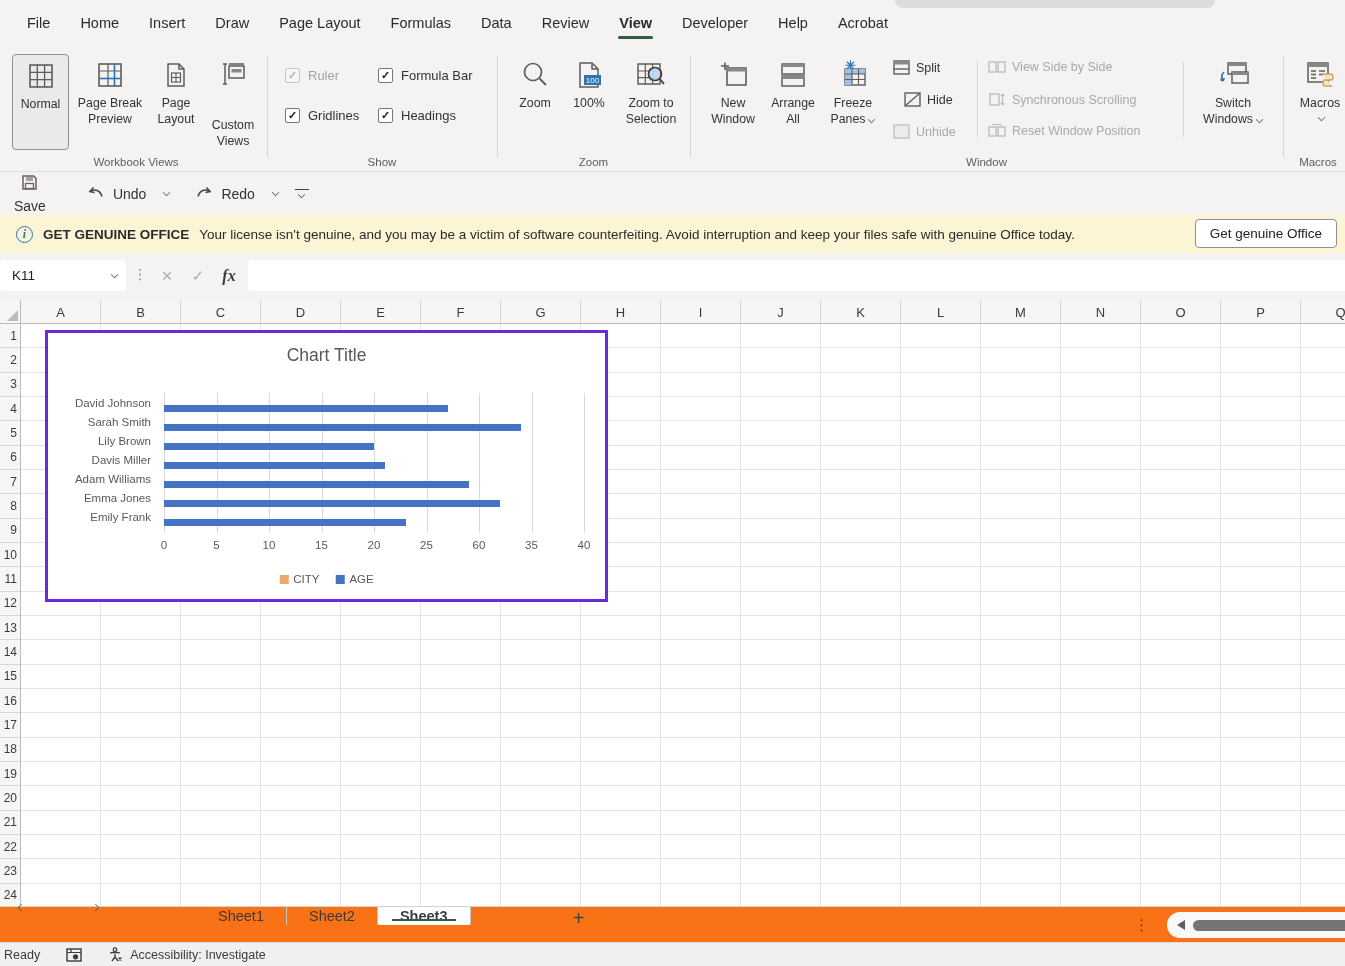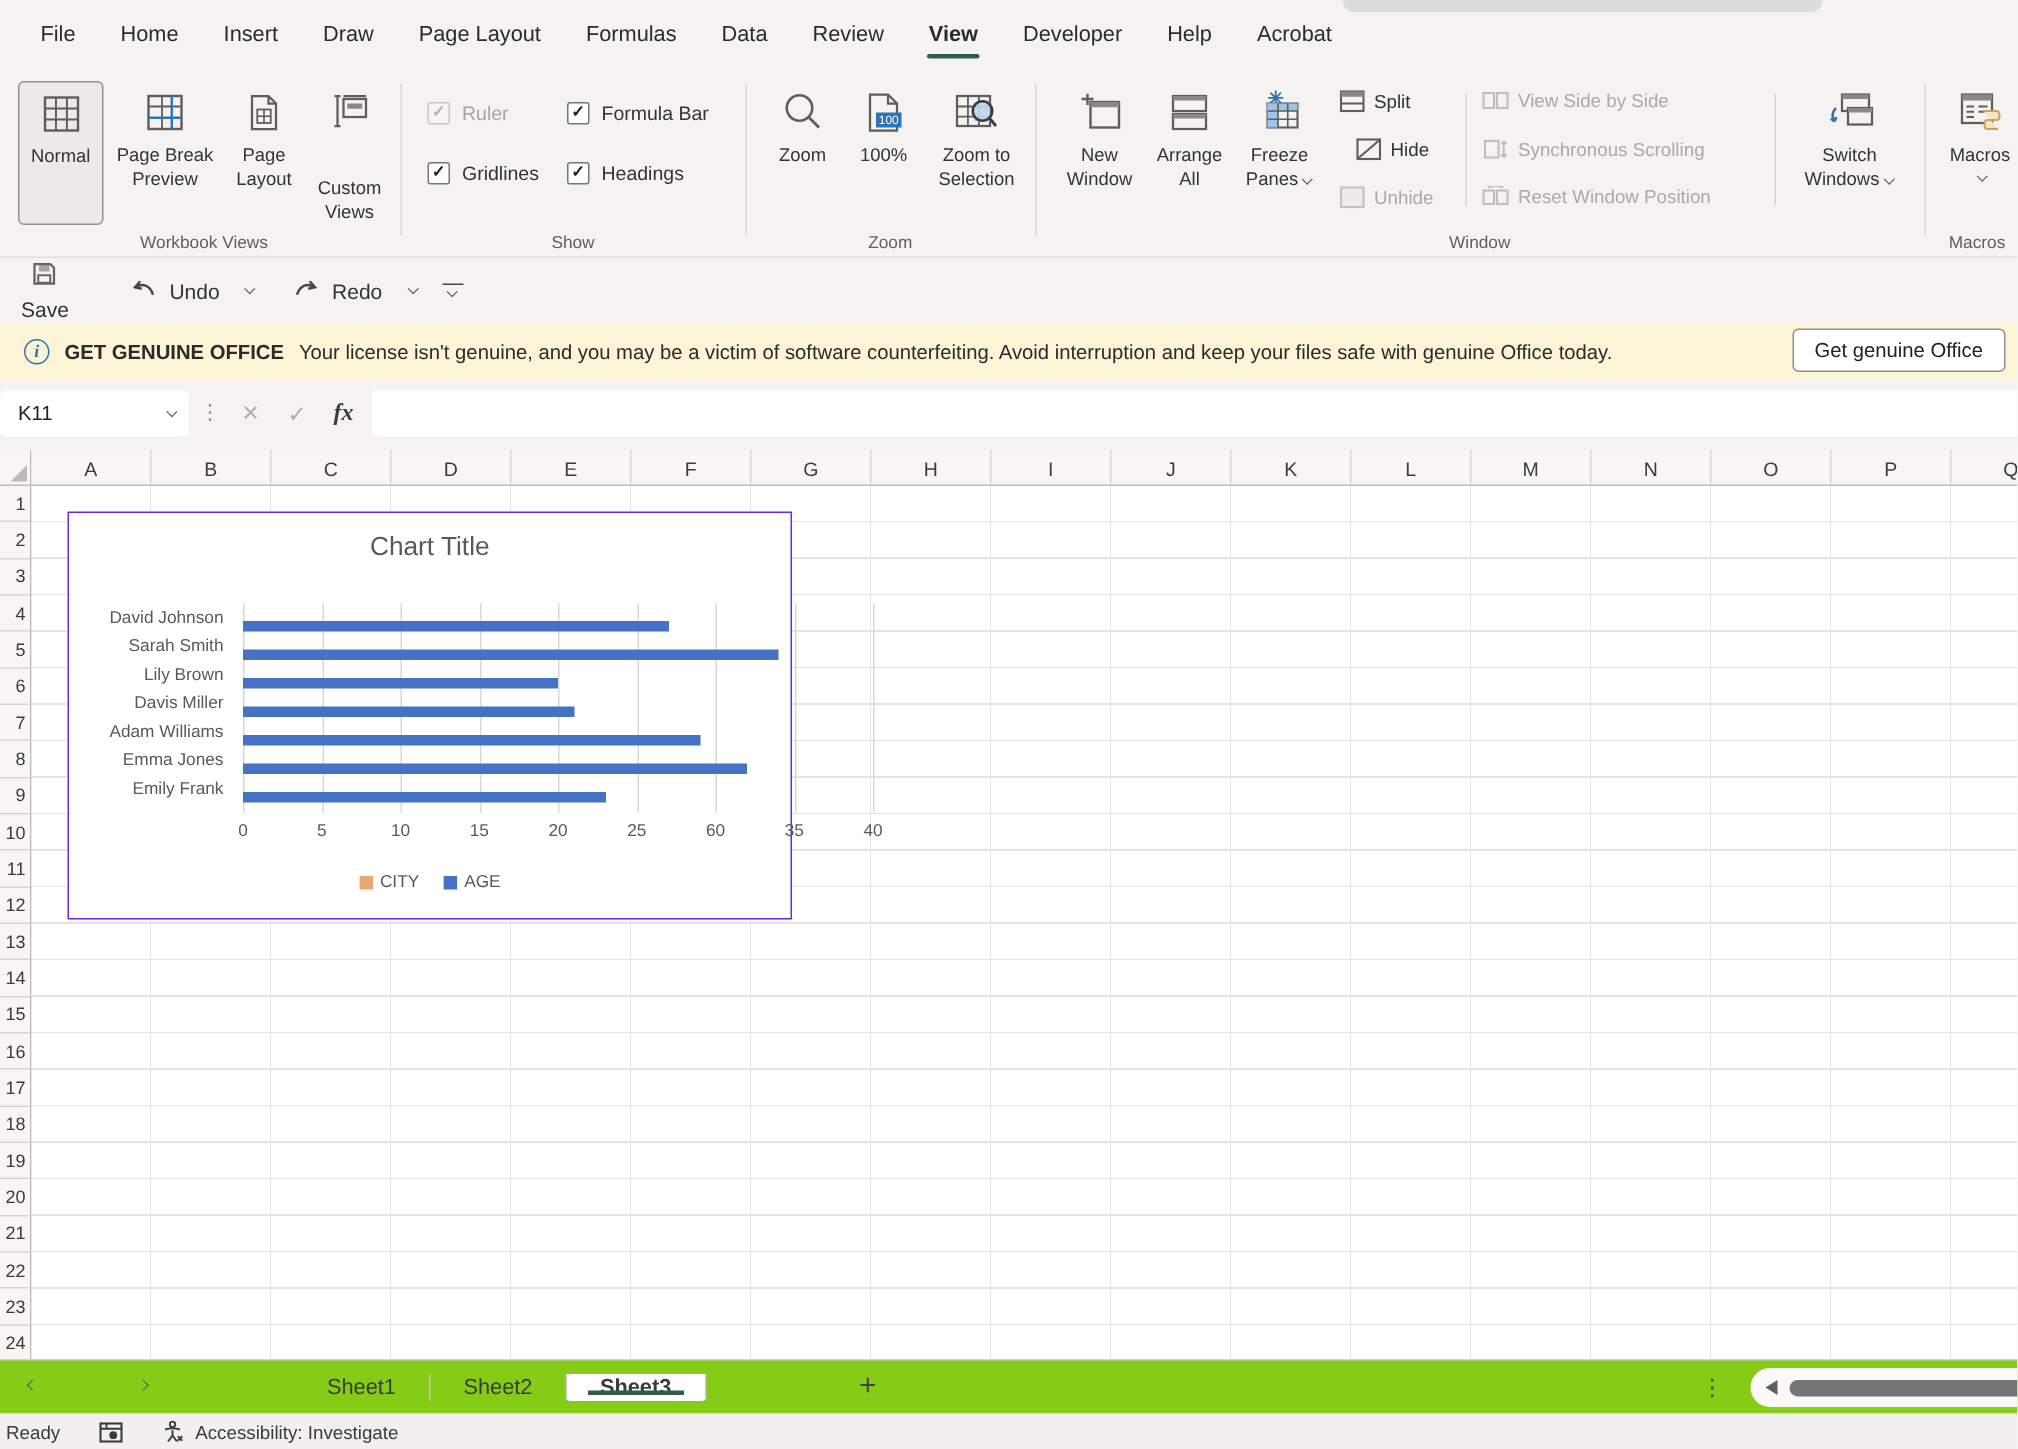--- a/index.html
+++ b/index.html
@@ -60,32 +60,32 @@
   .colheads { position:absolute; left:21px; top:0; right:0; height:24px; background:#F7F6F5; border-bottom:1px solid #BDBBB9; overflow:hidden; }
   .colh { position:absolute; top:0; height:24px; border-right:1px solid #D8D6D4; display:flex; align-items:center; justify-content:center; font-size:13px; color:#3b3b3b; }
   .rowheads { position:absolute; left:0; top:24px; width:21px; bottom:0; background:#F7F6F5; border-right:1px solid #BDBBB9; overflow:hidden; }
   .rowh { position:absolute; left:0; width:100%; border-bottom:1px solid #D8D6D4; font-size:12px; color:#3b3b3b; display:flex; align-items:center; justify-content:flex-end; padding-right:3px; }
   .cells { position:absolute; left:21px; top:24px; right:0; bottom:0; background:#fff;
     background-image:
       repeating-linear-gradient(to right, transparent 0 79px, #E4E4E4 79px 80px),
       repeating-linear-gradient(to bottom, transparent 0 23.333px, #E4E4E4 23.333px 24.333px); }
 
   
-  .chart { position:absolute; left:45px; top:41px; width:483px; height:272px; background:#fff; border:1px solid #6d28d9; }
+  .chart { position:absolute; left:45px; top:30px; width:563px; height:272px; background:#fff; border:3px solid #6d28d9; }
   .c-title { position:absolute; left:0; top:12px; width:100%; text-align:center; font-size:17.5px; color:#595959; }
   .c-grid { position:absolute; width:1px; background:#D9D9D9; }
   .c-cat { position:absolute; width:110px; text-align:right; font-size:11.5px; color:#595959; }
   .c-bar { position:absolute; height:7px; }
   .c-tick { position:absolute; width:40px; text-align:center; font-size:11.5px; color:#595959; }
   .c-legend { position:absolute; top:240px; left:50%; transform:translateX(-50%); display:flex; gap:16px; align-items:center; }
   .c-li { display:flex; align-items:center; gap:5px; font-size:11.5px; color:#595959; }
   .c-sw { width:9px; height:9px; display:inline-block; }
 
   
-  .tabbar { position:absolute; left:0; top:906px; width:100%; height:36px; background:#84cc16; border-top:1px solid #D4D2D0; display:flex; align-items:center;gap:34px; }
+  .tabbar { position:absolute; left:0; top:906px; width:100%; height:36px; background:#f97316; border-top:1px solid #D4D2D0; display:flex; align-items:flex-start;gap:34px; }
   .navarr { width:40px; display:flex; align-items:center; justify-content:center; color:#5a5a5a; cursor:pointer; }
   .stab { padding:0 22px; display:flex; align-items:center; font-size:14.5px; color:#3b3b3b; cursor:pointer; position:relative; }
   .stab.active { background:#fff; font-weight:bold; border-radius:0 0 2px 2px; }
   .stab.active::after { content:""; position:absolute; left:14px; right:14px; bottom:4px; height:2.5px; background:#2F5D47; }
   .tsep { width:1px; height:18px; background:#C6C4C2; align-self:center; }
   .addsheet { width:44px; display:flex; align-items:center; justify-content:center; font-size:20px; color:#444; cursor:pointer; margin-left:52px; }
   .tdots { position:absolute; right:196px; top:0; height:36px; display:flex; align-items:center; color:#444; font-size:15px; cursor:pointer; }
   .hscroll { position:absolute; right:0; top:5px; width:178px; height:26px; background:#FAF9F8; border-radius:13px 0 0 13px; display:flex; align-items:center; }
   .harrow { width:0; height:0; border-top:5px solid transparent; border-bottom:5px solid transparent; border-right:8px solid #5f5f5f; margin-left:10px; cursor:pointer; }
   .hthumb { position:absolute; left:26px; right:0; height:11px; background:#757575; border-radius:6px 0 0 6px; cursor:grab; }

